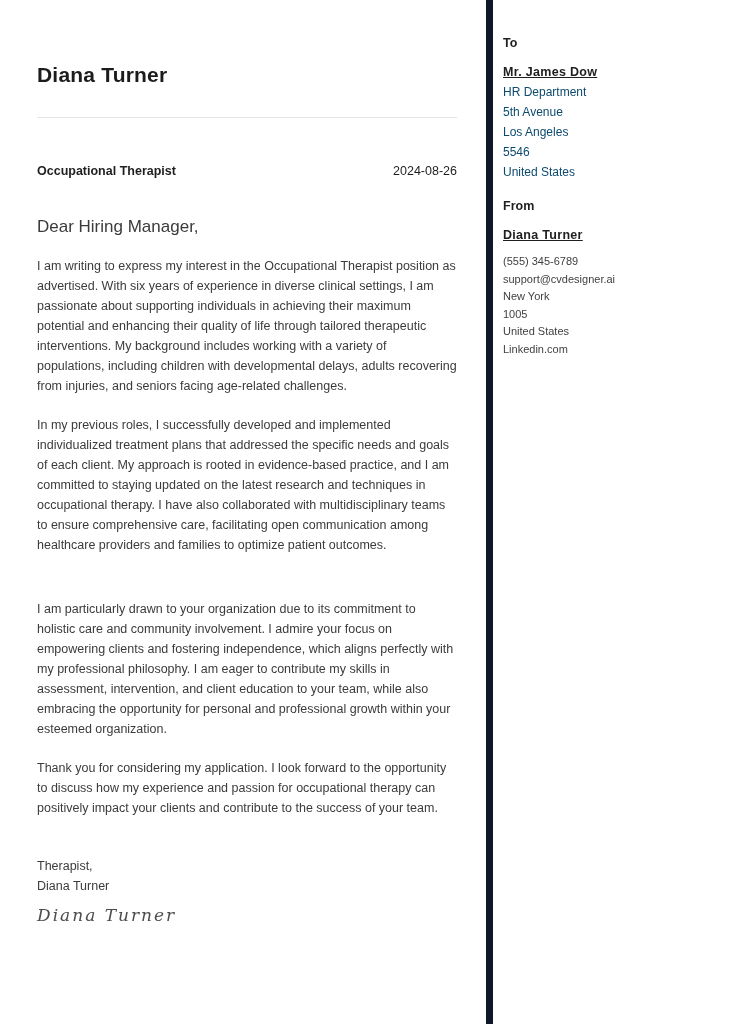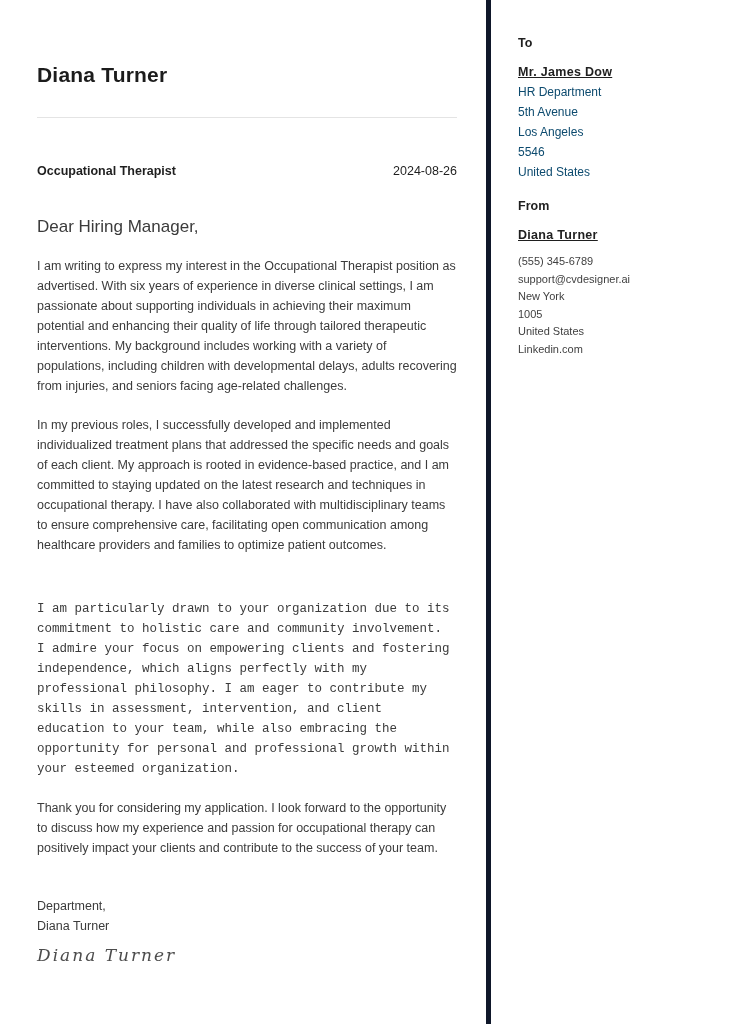--- a/index.html
+++ b/index.html
@@ -58,42 +58,42 @@
     line-height: 20px;
     color: #3b3b3b;
   }
   .para {
     margin-top: 19px;
     font-size: 12.5px;
     line-height: 20px;
     color: #3b3b3b;
     width: 420px;
   }
-  .para.gap-lg { margin-top: 44px; font-family: Liberation Mono, monospace; }
+  .para.gap-lg { margin-top: 44px; }
   .sign-off {
     margin-top: 38px;
     font-size: 12.5px;
     line-height: 20px;
     color: #3b3b3b;
   }
   .signature {
     margin-top: 9px;
     font-family: "DejaVu Serif", serif;
     font-style: italic;
     font-size: 17px;
     letter-spacing: 2px;
     color: #4c4c4c;
   }
 
   
   .sidebar {
     flex: 1;
     height: 100%;
-    border-left: 5px solid #0f172a;
-    padding: 36px 16px 0 27px;
+    border-left: 7px solid #0f172a;
+    padding: 36px 16px 0 10px;
   }
   .section-label {
     font-size: 12.5px;
     font-weight: 700;
     color: #1f1f1f;
   }
   .contact-name {
     margin-top: 15px;
     font-size: 12.5px;
     font-weight: 700;
@@ -130,21 +130,21 @@
     </div>
 
     <p class="greeting">Dear Hiring Manager,</p>
 
     <p class="para">I am writing to express my interest in the Occupational Therapist position as advertised. With six years of experience in diverse clinical settings, I am passionate about supporting individuals in achieving their maximum potential and enhancing their quality of life through tailored therapeutic interventions. My background includes working with a variety of populations, including children with developmental delays, adults recovering from injuries, and seniors facing age-related challenges.</p>
     <p class="para">In my previous roles, I successfully developed and implemented individualized treatment plans that addressed the specific needs and goals of each client. My approach is rooted in evidence-based practice, and I am committed to staying updated on the latest research and techniques in occupational therapy. I have also collaborated with multidisciplinary teams to ensure comprehensive care, facilitating open communication among healthcare providers and families to optimize patient outcomes.</p>
     <p class="para gap-lg">I am particularly drawn to your organization due to its commitment to holistic care and community involvement. I admire your focus on empowering clients and fostering independence, which aligns perfectly with my professional philosophy. I am eager to contribute my skills in assessment, intervention, and client education to your team, while also embracing the opportunity for personal and professional growth within your esteemed organization.</p>
     <p class="para">Thank you for considering my application. I look forward to the opportunity to discuss how my experience and passion for occupational therapy can positively impact your clients and contribute to the success of your team.</p>
 
     <div class="sign-off">
-      <div>Department,</div>
+      <div>Therapist,</div>
       <div>Diana Turner</div>
     </div>
 
     <div class="signature">Diana Turner</div>
   </div>
 
   <div class="sidebar">
 
     <div class="to-block">
       <div class="section-label">To</div>

